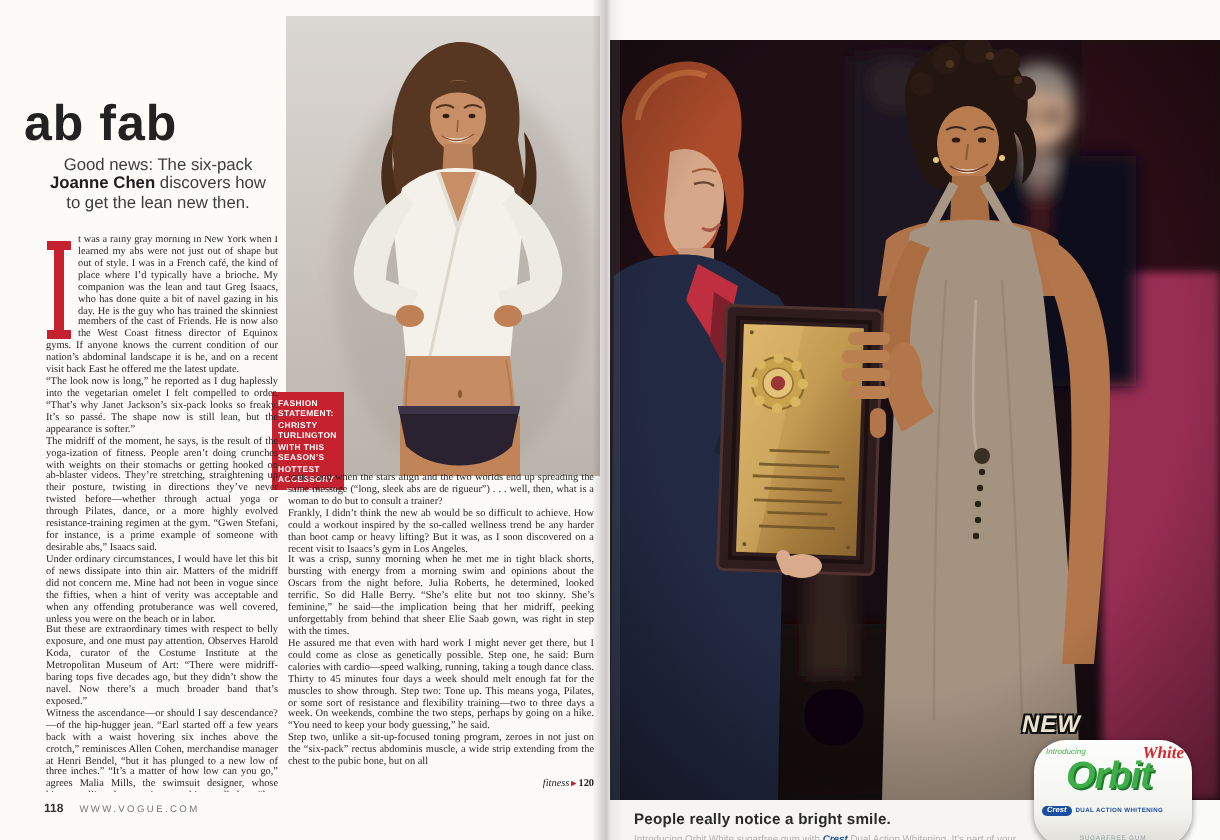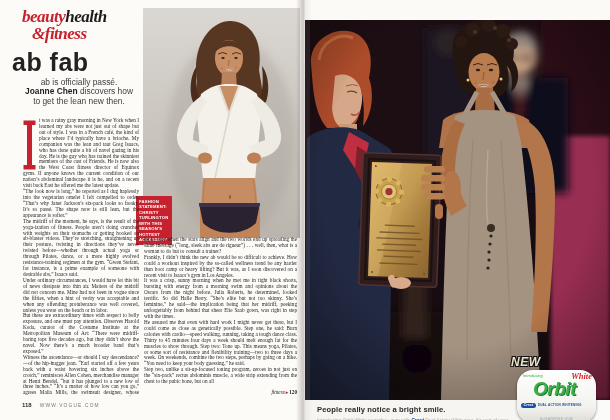--- a/index.html
+++ b/index.html
@@ -48,29 +48,25 @@
   .pack .pk-bottom{position:absolute;left:0;right:0;bottom:2px;text-align:center;font-size:3.2px;color:#9aa5a8;letter-spacing:.4px;}
   .pack-caption{position:absolute;left:208px;top:406px;width:95px;z-index:6;font-size:4.6px;font-weight:bold;color:#2e2e2e;}
 </style>
 </head>
 <body>
 
 <div class="spread">
 
   <div class="page-left">
 
-    <div class="sec-header">
-      <div class="l1"><span class="red">beauty</span><span class="blk">health</span></div>
-      <div class="l2 red"><span>&amp;</span><span>fitness</span></div>
-    </div>
 
     <div class="title">ab fab</div>
 
     <div class="dek">
-      <div>ab is officially passé.</div>
+      <div>Good news: The six-pack</div>
       <div><b>Joanne Chen</b><span> discovers how</span></div>
       <div>to get the lean new then.</div>
     </div>
 
     <div class="photo-left">
       <svg width="157" height="230" viewBox="0 0 157 230">
         <defs>
           <linearGradient id="lp" x1="0" y1="0" x2="0" y2="1">
               <stop offset="0" stop-color="#dbd7d2"></stop>
               <stop offset="1" stop-color="#bab4ac"></stop>

